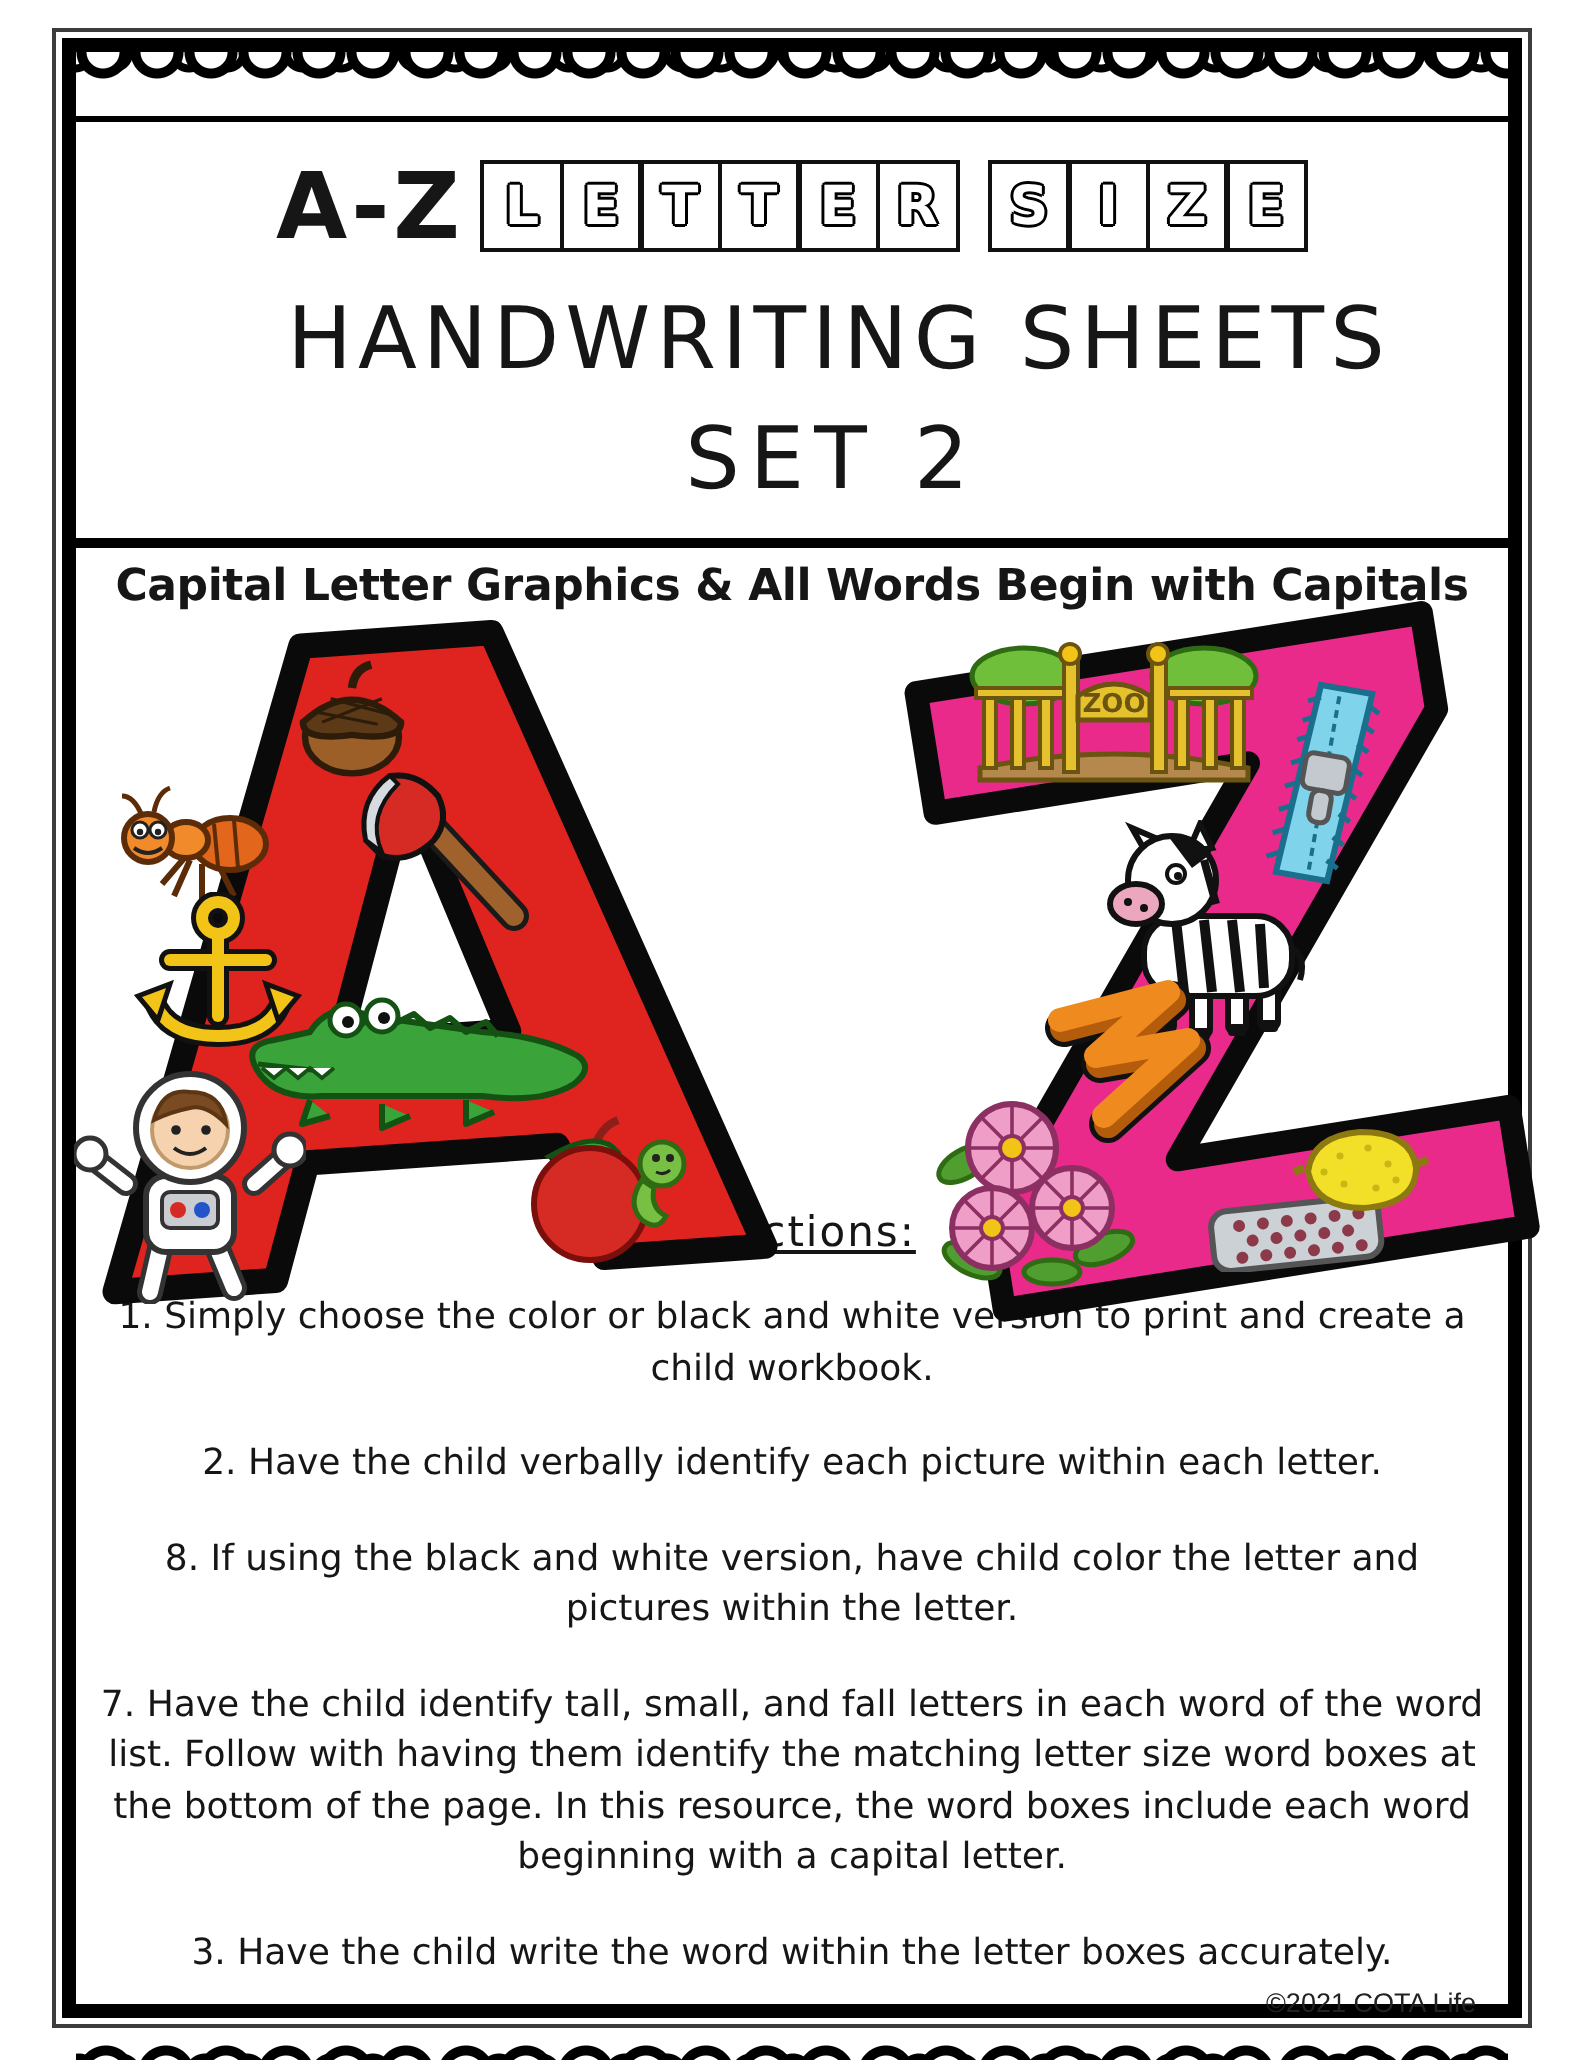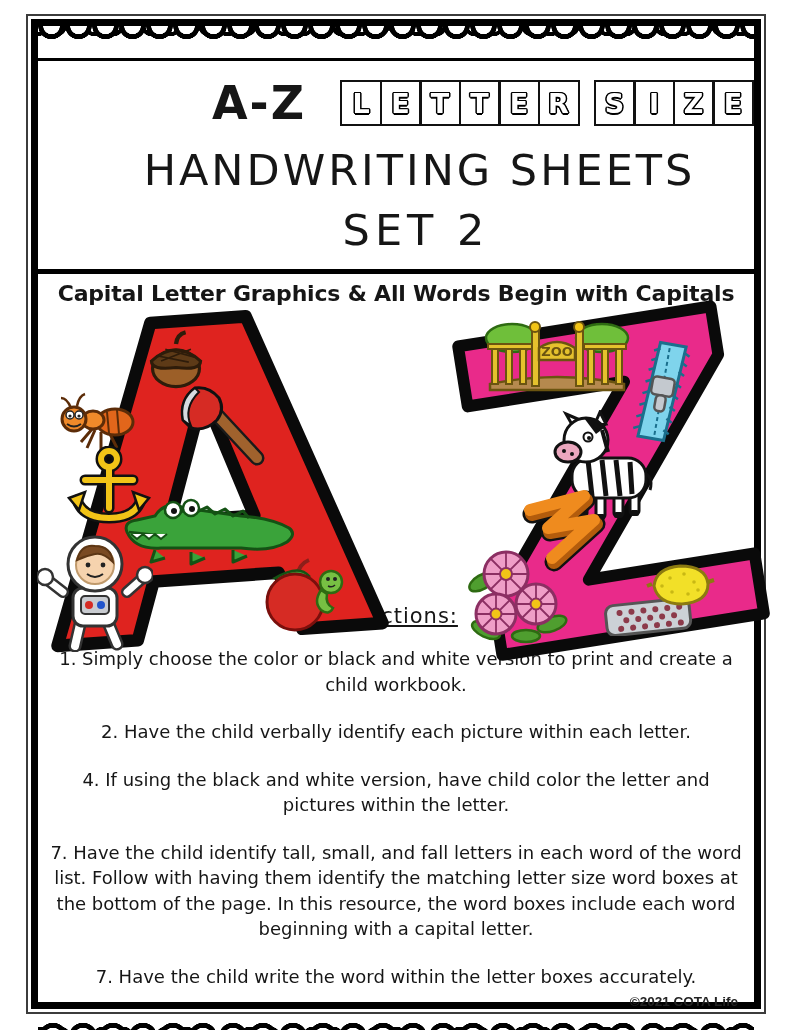--- a/index.html
+++ b/index.html
@@ -33,21 +33,21 @@
     background-size:30px 26px, 21px 22px;
     background-position:0 0, 12px 4px;
     background-repeat:repeat-x;
   }
   
   .title-block{
     flex:0 0 auto;text-align:center;border-bottom:5px solid #000;
     padding:10px 0 14px 0;
   }
   .title-line1{
-    display:flex;justify-content:flex-end;align-items:center;gap:34px;
+    display:flex;justify-content:center;align-items:center;gap:8px;
     height:56px;margin-top:4px;
   }
   .title-prefix{font-size:46px;font-weight:bold;letter-spacing:2px;}
   .boxed-words{display:flex;gap:14px;align-items:center;}
   .boxed-word{display:flex;}
   .letter-box{
     width:38px;height:42px;border:2.5px solid #111;margin-left:-2.5px;
     display:flex;align-items:center;justify-content:center;
     font-size:27px;font-weight:bold;color:#fff;
     text-shadow:-1.5px 0 #000,1.5px 0 #000,0 -1.5px #000,0 1.5px #000,
@@ -73,21 +73,21 @@
   
   .directions{padding-top:290px;text-align:center;}
   .directions-heading{
     font-size:21px;text-decoration:underline;letter-spacing:1px;margin-bottom:18px;
   }
   .dir-item{
     font-size:18px;line-height:1.42;margin:0 auto 22px auto;max-width:700px;
     padding:0 8px;
   }
   .copyright{
-    position:absolute;right:16px;bottom:2px;font-size:13.5px;font-weight:bold;
+    position:absolute;right:16px;bottom:2px;font-size:13.5px;font-weight:normal;
     font-family:"Liberation Sans",sans-serif;color:#222;
   }
 </style>
 </head>
 <body>
 
 <div class="sheet-outer">
   <div class="sheet">
 
     <div class="scallop-top"></div>
@@ -346,23 +346,23 @@
               <circle cx="98" cy="30" r="1.8"></circle>
               <circle cx="62" cy="26" r="1.8"></circle>
           </g>
         </svg>
       </div>
 
       <div class="directions">
         <div class="directions-heading">Directions:</div>
         <p class="dir-item">1. Simply choose the color or black and white version to print and create a child workbook.</p>
         <p class="dir-item">2. Have the child verbally identify each picture within each letter.</p>
-        <p class="dir-item">4. If using the black and white version, have child color the letter and pictures within the letter.</p>
+        <p class="dir-item">8. If using the black and white version, have child color the letter and pictures within the letter.</p>
         <p class="dir-item">7. Have the child identify tall, small, and fall letters in each word of the word list. Follow with having them identify the matching letter size word boxes at the bottom of the page. In this resource, the word boxes include each word beginning with a capital letter.</p>
-        <p class="dir-item">7. Have the child write the word within the letter boxes accurately.</p>
+        <p class="dir-item">3. Have the child write the word within the letter boxes accurately.</p>
       </div>
 
       <div class="copyright">©2021 COTA Life</div>
     </main>
 
     <div class="scallop-bottom"></div>
   </div>
 </div>
 
 </body></html>

